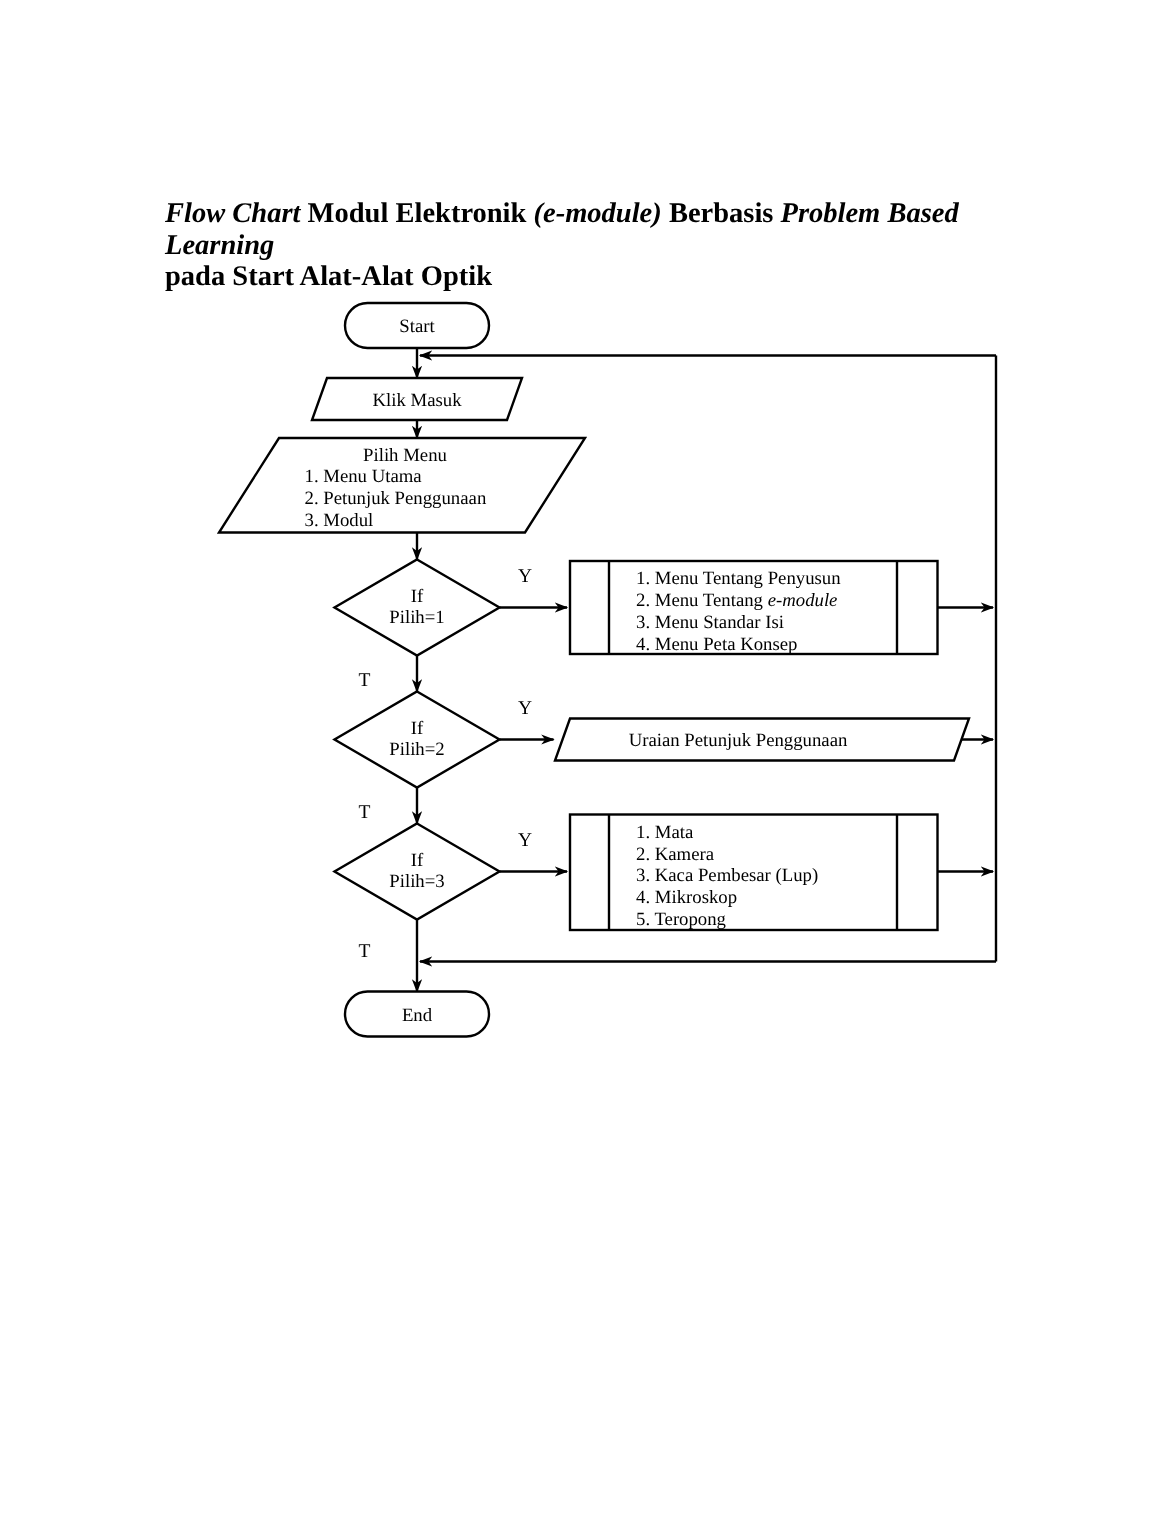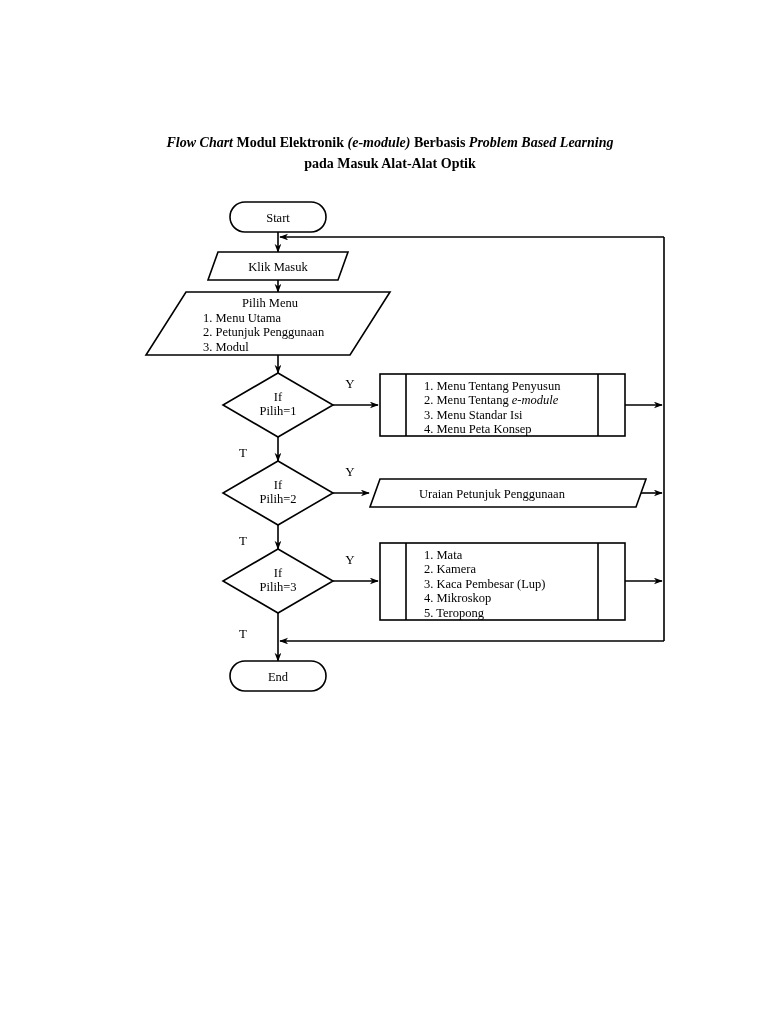--- a/index.html
+++ b/index.html
@@ -18,24 +18,23 @@
     position: relative;
     width: 768px;
     height: 1024px;
     background: #ffffff;
   }
   #title-block {
     position: absolute;
     left: 110px;
     top: 132px;
     width: 560px;
-    text-align: center;
     font-family: "Liberation Serif", serif;
     font-weight: bold;
-    font-size: 14px;
+    font-size: 19px;
     line-height: 21px;
     color: #000;
   }
   #title-block .ital { font-style: italic; }
   #diagram {
     position: absolute;
     left: 0;
     top: 0;
     width: 768px;
     height: 1024px;
@@ -51,21 +50,21 @@
   .connector { stroke: #000000; stroke-width: 1.6; fill: none; }
   .ital-run { font-style: italic; }
 </style>
 </head>
 <body>
 
 <div id="page">
 
   <div id="title-block">
     <span class="ital">Flow Chart</span><span> Modul Elektronik </span><span class="ital">(e-module)</span><span> Berbasis </span><span class="ital">Problem Based Learning</span><br>
-    <span>pada Masuk Alat-Alat Optik</span>
+    <span>pada Start Alat-Alat Optik</span>
   </div>
 
   <svg id="diagram" viewBox="0 0 768 1024">
     <defs>
       <marker id="arrow" markerWidth="10" markerHeight="10" refX="8.2" refY="3.4" orient="auto" markerUnits="userSpaceOnUse">
         <path d="M0,0 L9,3.4 L0,6.8 L2.6,3.4 Z" fill="#000000"></path>
       </marker>
     </defs>
 
     <g>

